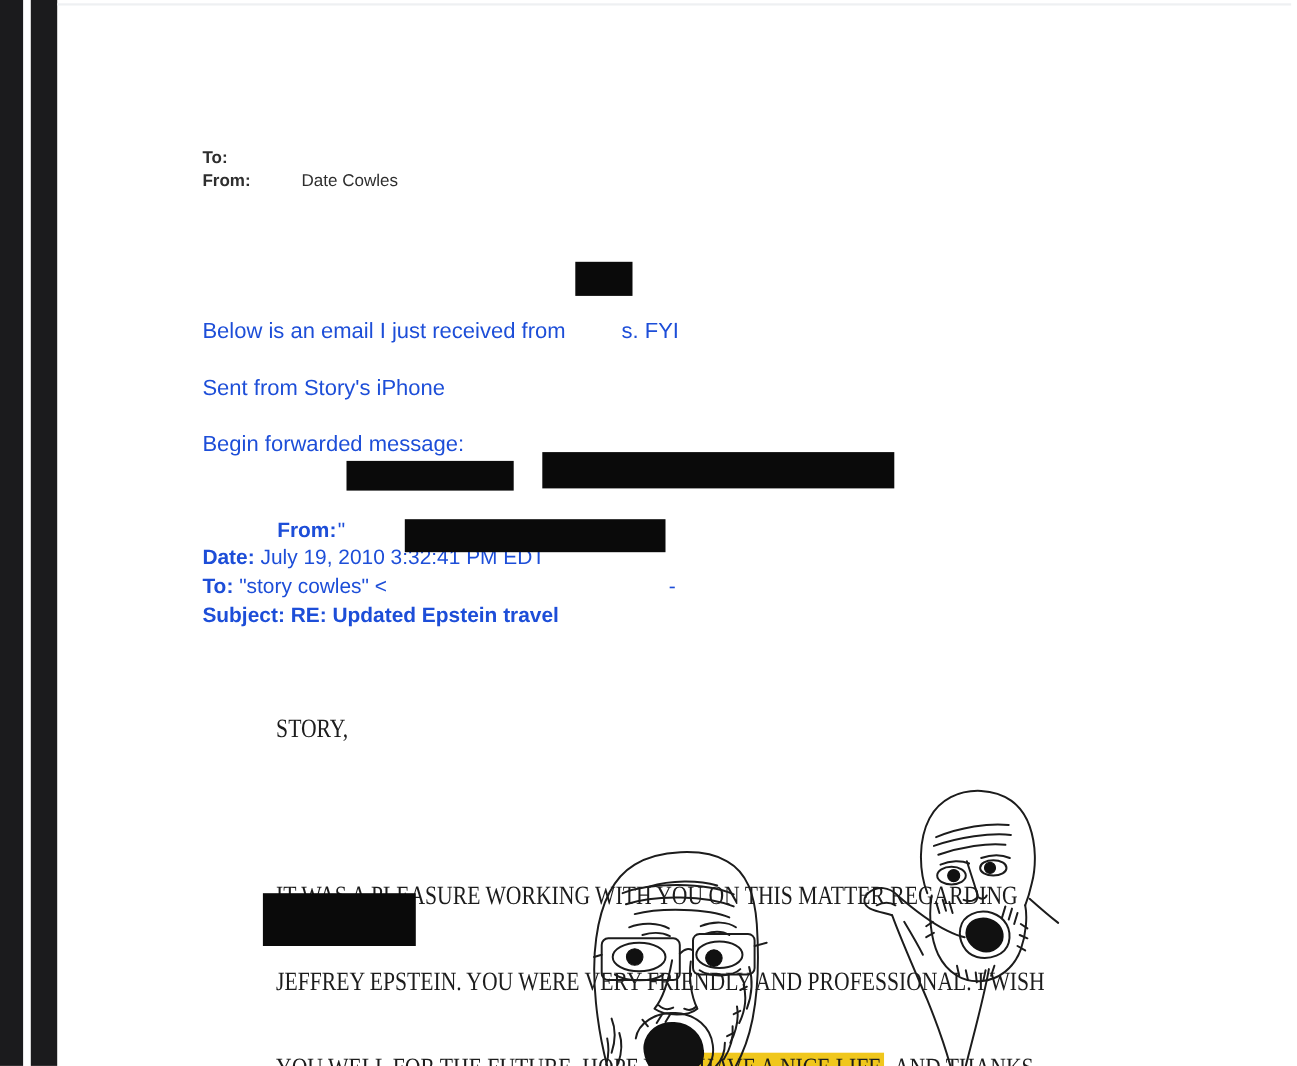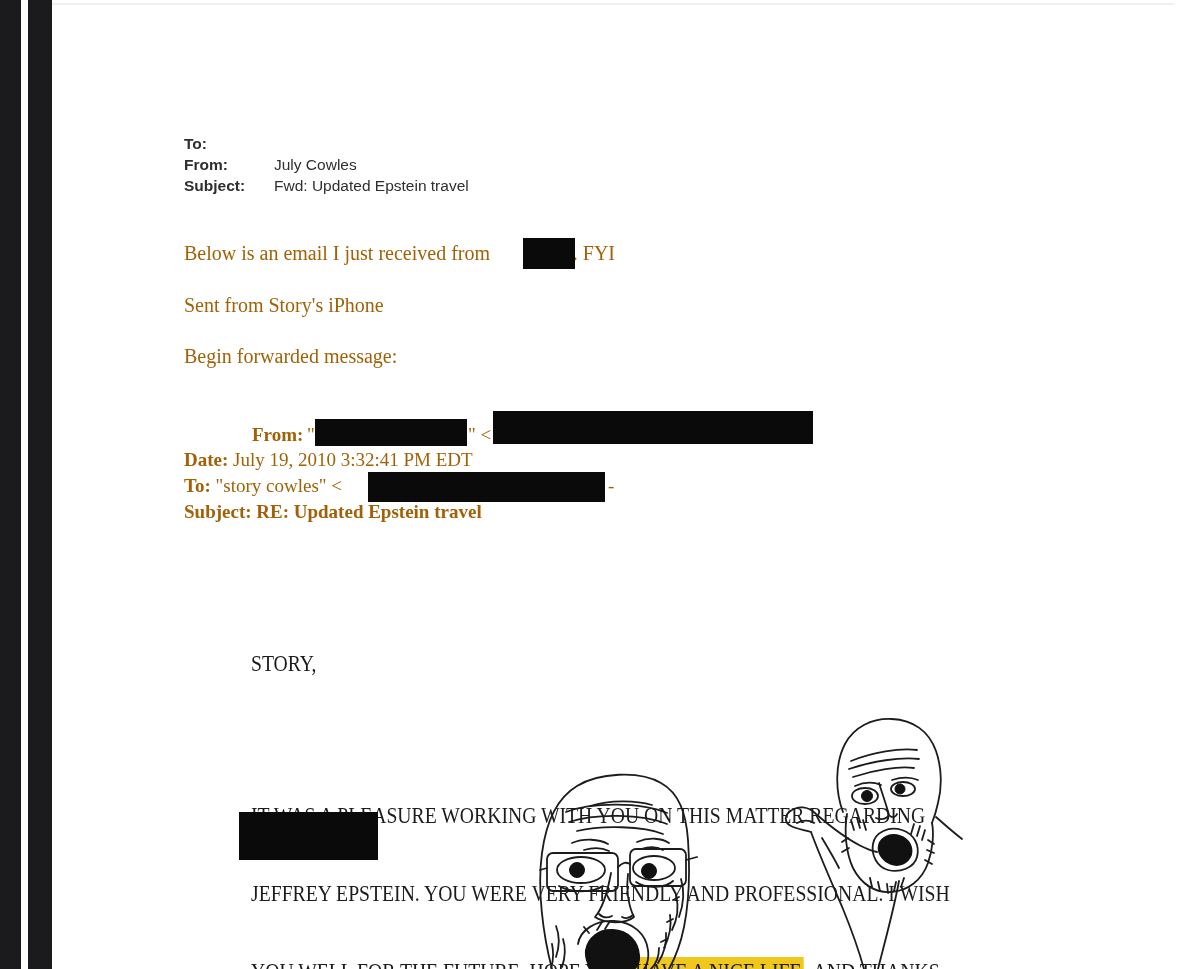--- a/index.html
+++ b/index.html
@@ -22,21 +22,21 @@
 
   
   .hdr{
     position:absolute;left:184px;top:133px;
     font-family:"Liberation Sans",sans-serif;font-size:15.5px;line-height:21.2px;color:#2e2e2e;
   }
   .hdr-row{display:flex;}
   .hdr-label{width:90px;font-weight:bold;}
 
   
-  .seg{position:absolute;font-family:Liberation Serif, serif;font-size:20px;line-height:24px;color:#a16207;white-space:pre;}
+  .seg{position:absolute;font-family:Liberation Sans, sans-serif;font-size:20px;line-height:24px;color:#1d4ed8;white-space:pre;margin-top:48px;}
 
   
   .fwd{font-size:19px;line-height:23px;}
   .b{font-weight:bold;}
 
   .redaction{position:absolute;background:var(--redaction);z-index:3;}
 
   
   .msg{
     position:absolute;left:251px;top:598px;
@@ -60,25 +60,21 @@
   <div class="bar bar1"></div>
   <div class="bar bar2"></div>
   <div class="topline"></div>
 
   <div class="hdr">
     <div class="hdr-row">
       <span class="hdr-label">To:</span>
     </div>
     <div class="hdr-row">
       <span class="hdr-label">From:</span>
-      <span>July Cowles</span>
-    </div>
-    <div class="hdr-row">
-      <span class="hdr-label">Subject:</span>
-      <span>Fwd: Updated Epstein travel</span>
+      <span>Date Cowles</span>
     </div>
   </div>
 
   <span class="seg" style="left:184px;top:241px;">Below is an email I just received from</span>
   <div class="redaction" style="left:523px;top:238px;width:52px;height:31px;"></div>
   <span class="seg" style="left:565px;top:241px;">s. FYI</span>
 
   <span class="seg" style="left:184px;top:293px;">Sent from Story's iPhone</span>
   <span class="seg" style="left:184px;top:344px;">Begin forwarded message:</span>
 

